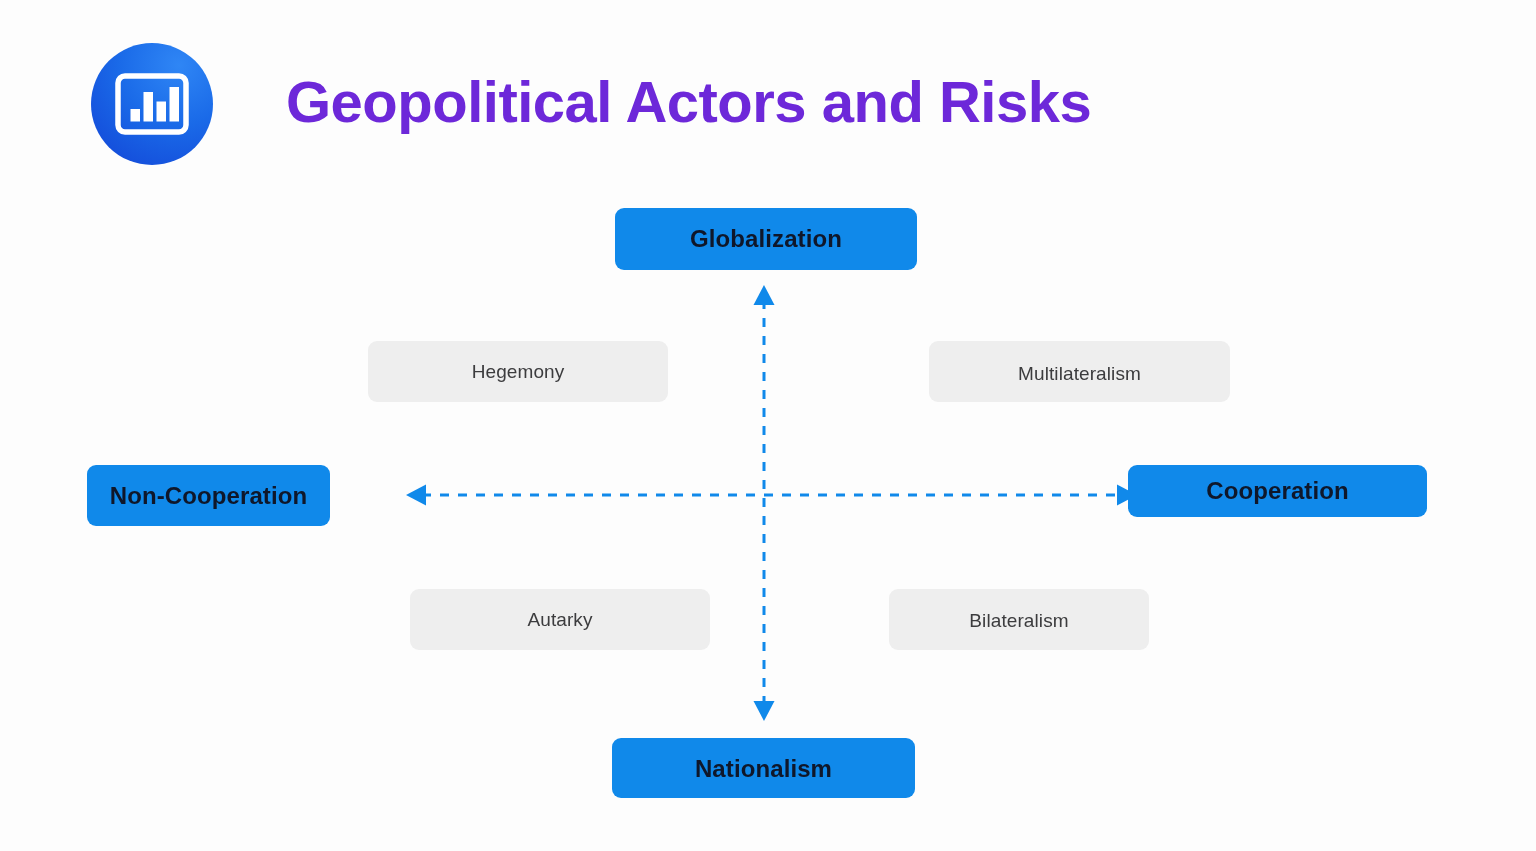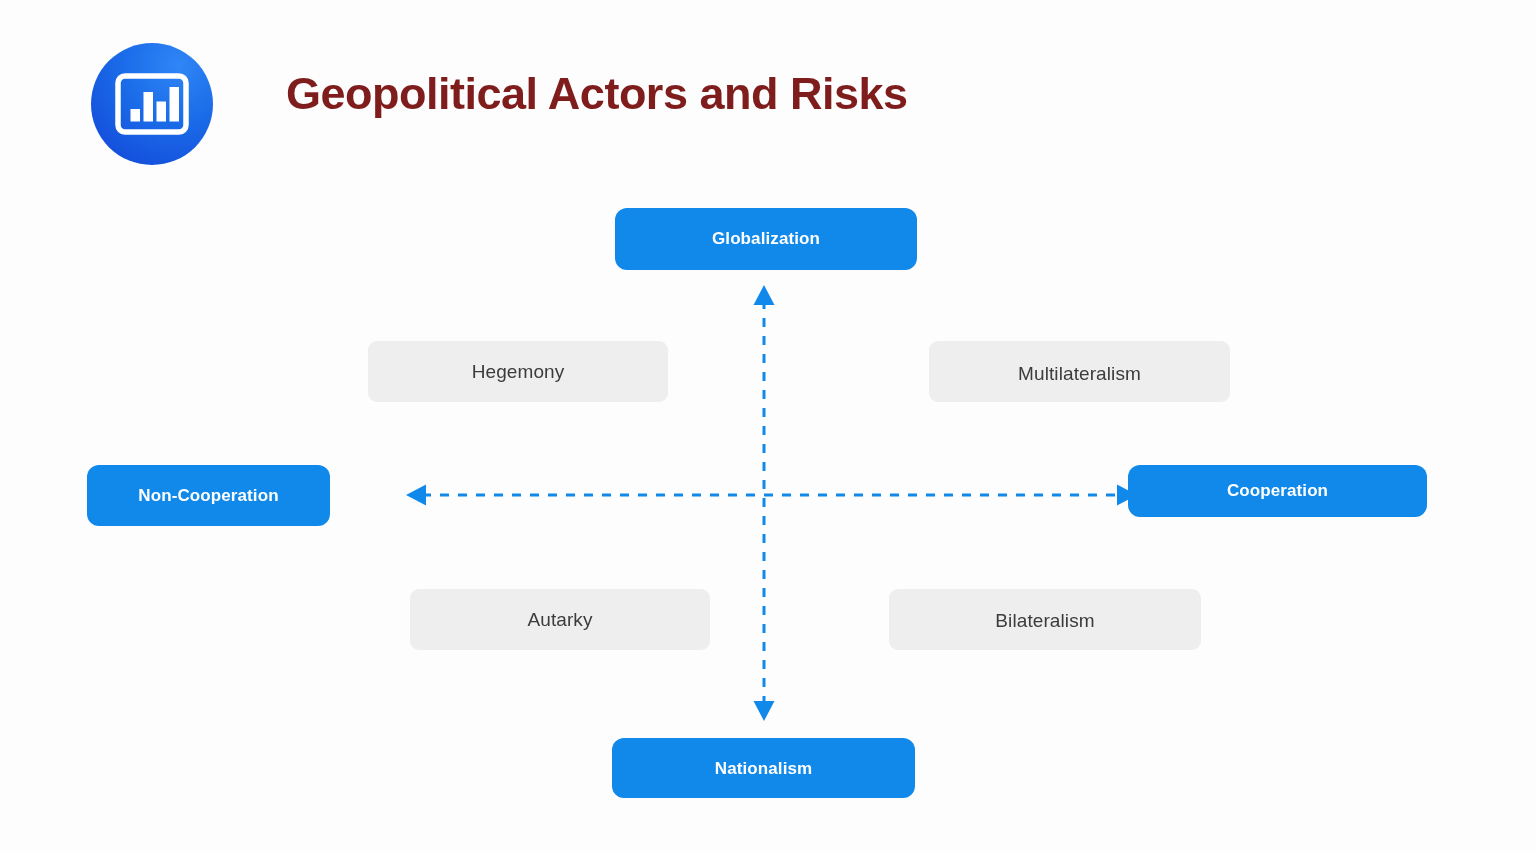--- a/index.html
+++ b/index.html
@@ -32,62 +32,61 @@
     align-items: center;
     justify-content: center;
   }
 
   #header-logo svg { display: block; }
 
   #page-title {
     position: absolute;
     left: 286px;
     top: 68px;
-    font-size: 45px;
+    font-size: 58px;
     font-weight: 700;
     letter-spacing: -0.5px;
-    color: #7f1d1d;
+    color: #6d28d9;
     white-space: nowrap;
   }
 
   
   .node {
     position: absolute;
     display: flex;
     align-items: center;
     justify-content: center;
     border-radius: 9px;
     white-space: nowrap;
   }
 
   .node.primary {
     background: #1089ea;
-    color: #ffffff;
+    color: #0f172a;
     font-weight: 700;
-    font-size: 17px;
+    font-size: 24px;
     letter-spacing: 0.1px;
-    border-radius: 12px;
   }
 
   .node.secondary {
     background: #eeeeee;
     color: #3c3c3e;
     font-weight: 400;
     font-size: 19px;
     letter-spacing: 0.1px;
   }
 
   
   #node-globalization   { left: 615px;  top: 208px; width: 302px; height: 62px; }
   #node-hegemony        { left: 368px;  top: 341px; width: 300px; height: 61px; }
   #node-multilateralism { left: 929px;  top: 341px; width: 301px; height: 61px; }
   #node-noncooperation  { left: 87px;   top: 465px; width: 243px; height: 61px; }
   #node-cooperation     { left: 1128px; top: 465px; width: 299px; height: 52px; }
   #node-autarky         { left: 368px;  top: 589px; width: 300px; height: 61px; margin-left: 42px; }
-  #node-bilateralism    { left: 889px;  top: 589px; width: 312px; height: 61px; }
+  #node-bilateralism    { left: 889px;  top: 589px; width: 260px; height: 61px; }
   #node-nationalism     { left: 612px;  top: 738px; width: 303px; height: 60px; }
 
   
   #node-multilateralism span { position: relative; top: 2px; }
   #node-bilateralism   span { position: relative; top: 1px; }
   #node-nationalism    span { position: relative; top: 1px; }
 
   
   #axis-layer {
     position: absolute;

